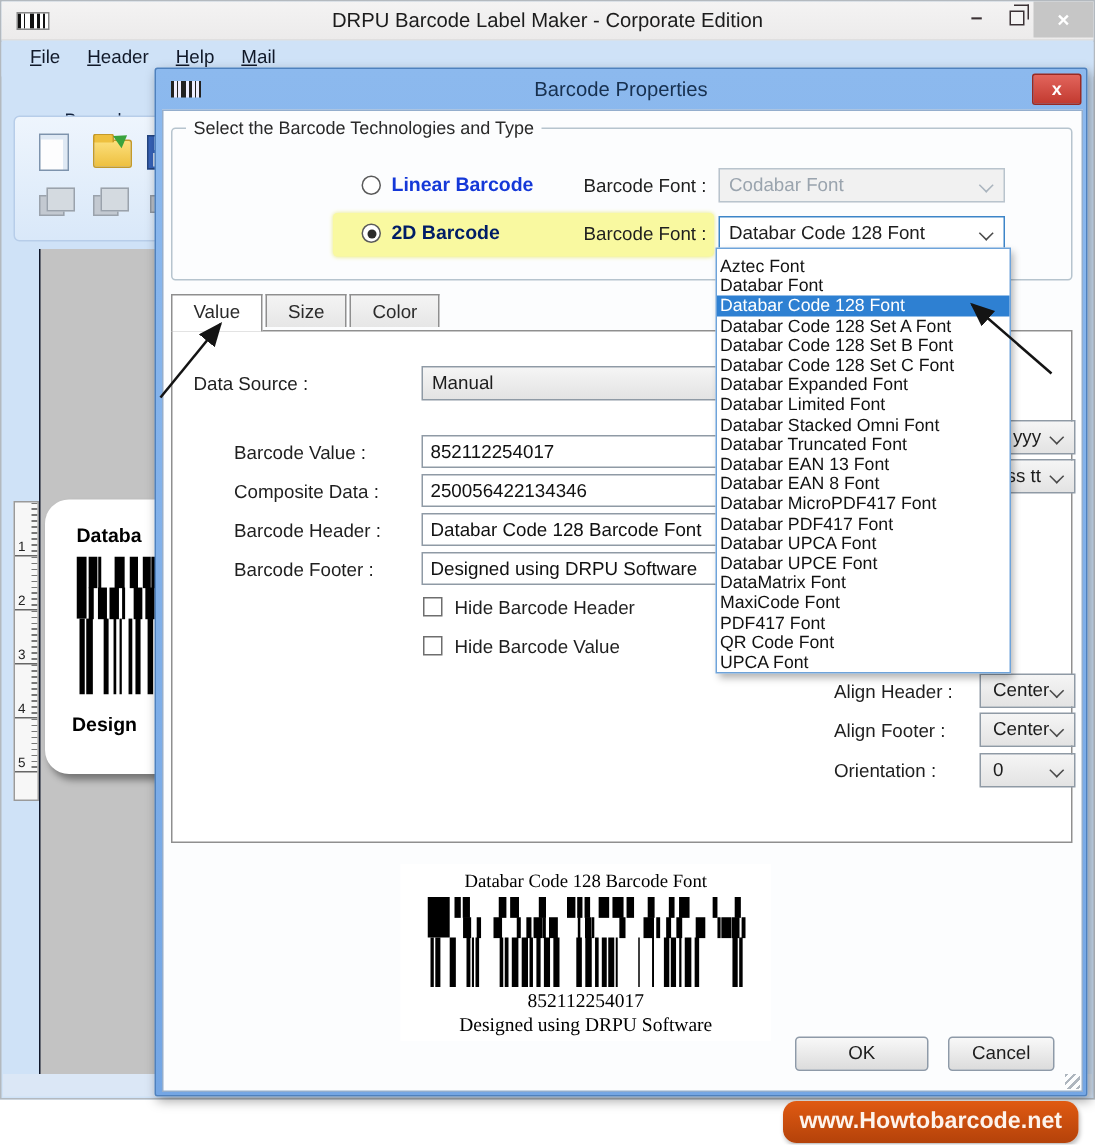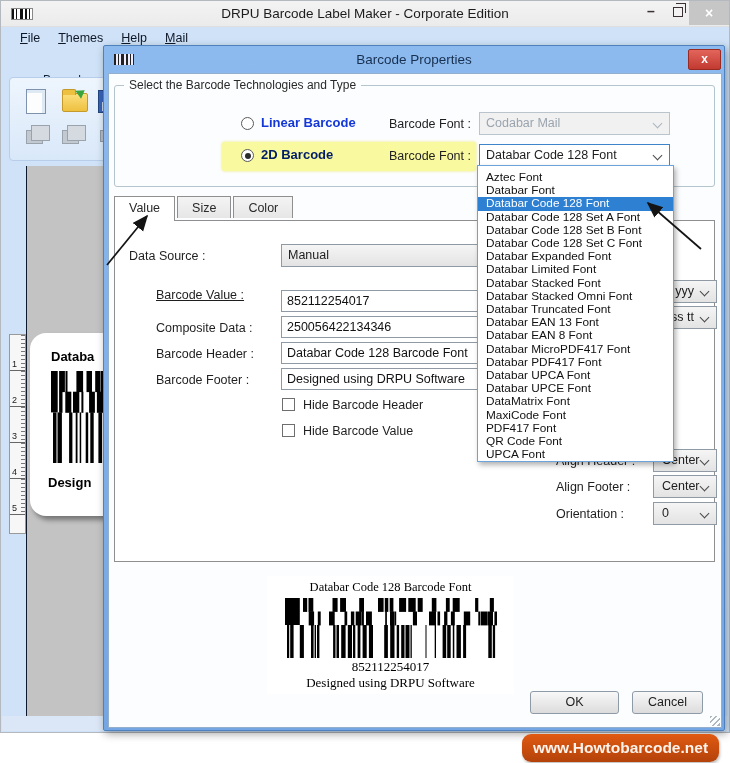--- a/index.html
+++ b/index.html
@@ -95,21 +95,21 @@
   .preview .pv-foot { font-size:13px; }
 
   .btn { position:absolute; height:23px; background:linear-gradient(#f8f8f8,#dcdcdc); border:1px solid #8e9aa8; border-radius:3px; font-size:12.5px; color:#1d1d1d; text-align:center; line-height:21px; }
   .btn-ok { left:426px; top:645px; width:89px; }
   .btn-cancel { left:528px; top:645px; width:71px; }
   .grip { position:absolute; right:4px; bottom:4px; width:10px; height:10px;
     background:repeating-linear-gradient(135deg, #9aa4ae 0 1.5px, transparent 1.5px 4px); opacity:.8; }
 
   
   .droplist { position:absolute; left:373px; top:119px; width:197px; background:#fff; border:1px solid #6ea3da; box-shadow:2px 3px 5px rgba(0,0,0,0.3); padding-top:5px; z-index:50; }
-  .dl-item { font-size:11.8px; line-height:13.2px; padding-left:8px; color:#111; white-space:nowrap; }
+  .dl-item { font-size:11.8px; line-height:13.2px; padding-left:2px; color:#111; white-space:nowrap; }
   .dl-item.selected { background:#2e80d2; color:#fff; }
 
   .arrows { position:absolute; left:0; top:0; z-index:80; pointer-events:none; }
 
   .badge { position:absolute; left:522px; top:734px; width:197px; height:28px; background:linear-gradient(#e05a12,#b4420a); border-radius:9px; color:#fdf3ec; font-size:15.5px; font-weight:bold; text-align:center; line-height:28px; z-index:90; box-shadow:1px 2px 3px rgba(0,0,0,0.25); }
 
   svg.barcode rect { fill:#000; }
 </style>
 </head>
 <body>
@@ -120,21 +120,21 @@
     <div class="titlebar">
       <span class="bc-icon"></span>
       <div class="titlebar-title">DRPU Barcode Label Maker - Corporate Edition</div>
       <div class="win-ctrl ctrl-min">–</div>
       <span class="restore-box"></span>
       <div class="win-ctrl ctrl-close">×</div>
     </div>
 
     <div class="menubar">
       
-    <span class="menu-item">File</span><span class="menu-item">Themes</span><span class="menu-item">Help</span><span class="menu-item">Mail</span></div>
+    <span class="menu-item">File</span><span class="menu-item">Header</span><span class="menu-item">Help</span><span class="menu-item">Mail</span></div>
 
     <div class="ribbon-tab-label">Barcode</div>
 
     <div class="toolbar-panel">
       <span class="icon-newdoc"></span>
       <span class="icon-folder"></span>
       <span class="icon-save"></span>
       <span class="icon-stack stack-a"></span>
       <span class="icon-stack stack-b"></span>
       <span class="icon-lock"></span>
@@ -212,37 +212,37 @@
     </div>
     <div class="dlg-body"></div>
 
     <div class="group-box">
       <span class="group-legend">Select the Barcode Technologies and Type</span>
     </div>
 
     <span class="radio" style="left:137px; top:71px;"></span>
     <span class="radio-lbl lbl-linear" style="left:157px; top:69px;">Linear Barcode</span>
     <span class="field-lbl" style="left:285px; top:71px;">Barcode Font :</span>
-    <div class="combo disabled" style="left:375px; top:66px; width:191px;">Codabar Mail</div>
+    <div class="combo disabled" style="left:375px; top:66px; width:191px;">Codabar Font</div>
 
     <div class="yellow-strip"></div>
     <span class="radio checked" style="left:137px; top:103px;"></span>
     <span class="radio-lbl lbl-2d" style="left:157px; top:101px;">2D Barcode</span>
     <span class="field-lbl" style="left:285px; top:103px;">Barcode Font :</span>
     <div class="combo open" style="left:375px; top:98px; width:191px;">Databar Code 128 Font</div>
 
     <div class="tabstrip">
       
     <span class="tab selected">Value</span><span class="tab">Size</span><span class="tab">Color</span></div>
     <div class="tab-panel"></div>
 
     <span class="field-lbl" style="left:25px; top:203px;">Data Source :</span>
     <div class="combo" style="left:177px; top:198px; width:312px;">Manual</div>
 
-    <span class="field-lbl" style="left:52px; top:242px;text-decoration:underline;">Barcode Value :</span>
+    <span class="field-lbl" style="left:52px; top:249px;">Barcode Value :</span>
     <input class="tbox" style="left: 177px; top: 244px; width: 311px;" value="852112254017">
 
     <span class="field-lbl" style="left:52px; top:275px;">Composite Data :</span>
     <input class="tbox" style="left: 177px; top: 270px; width: 311px;" value="250056422134346">
 
     <span class="field-lbl" style="left:52px; top:301px;">Barcode Header :</span>
     <input class="tbox" style="left: 177px; top: 296px; width: 311px;" value="Databar Code 128 Barcode Font">
 
     <span class="field-lbl" style="left:52px; top:327px;text-align:center;">Barcode Footer :</span>
     <input class="tbox" style="left: 177px; top: 322px; width: 311px;" value="Designed using DRPU Software">
@@ -346,21 +346,20 @@
     <div class="droplist">
 
     <div class="dl-item">Aztec Font</div>
         <div class="dl-item">Databar Font</div>
         <div class="dl-item selected">Databar Code 128 Font</div>
         <div class="dl-item">Databar Code 128 Set A Font</div>
         <div class="dl-item">Databar Code 128 Set B Font</div>
         <div class="dl-item">Databar Code 128 Set C Font</div>
         <div class="dl-item">Databar Expanded Font</div>
         <div class="dl-item">Databar Limited Font</div>
-        <div class="dl-item">Databar Stacked Font</div>
         <div class="dl-item">Databar Stacked Omni Font</div>
         <div class="dl-item">Databar Truncated Font</div>
         <div class="dl-item">Databar EAN 13 Font</div>
         <div class="dl-item">Databar EAN 8 Font</div>
         <div class="dl-item">Databar MicroPDF417 Font</div>
         <div class="dl-item">Databar PDF417 Font</div>
         <div class="dl-item">Databar UPCA Font</div>
         <div class="dl-item">Databar UPCE Font</div>
         <div class="dl-item">DataMatrix Font</div>
         <div class="dl-item">MaxiCode Font</div>

